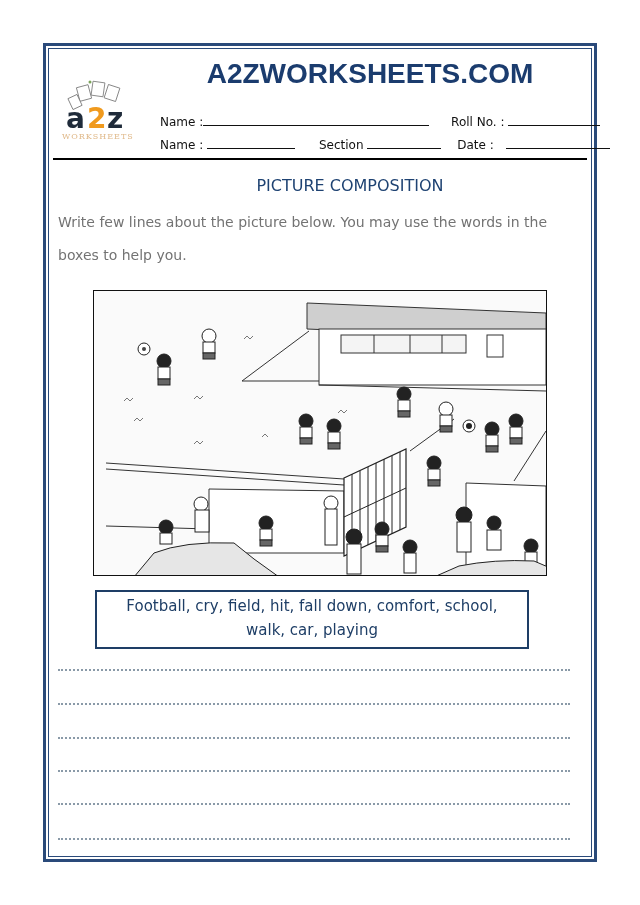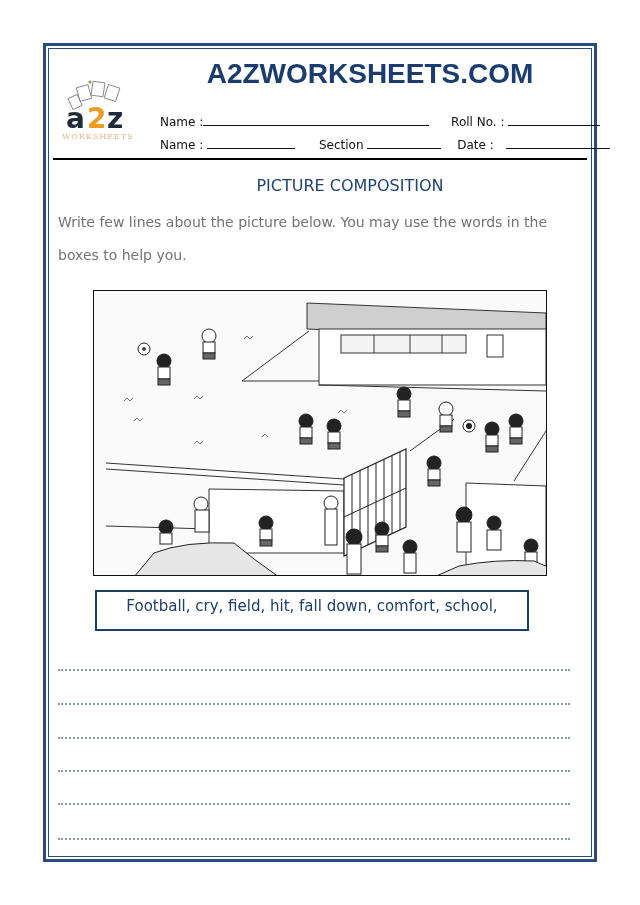--- a/index.html
+++ b/index.html
@@ -10,21 +10,21 @@
     .site-title { position: absolute; left: 160px; top: 58px; width: 420px; text-align: center; font-family: Liberation Sans, sans-serif; font-weight: bold; font-size: 28px; color: #1b3c6e; letter-spacing: 0px; }
     .field-row { position: absolute; left: 160px; font-family: "DejaVu Sans", sans-serif; font-size: 12px; color: #111; white-space: nowrap; }
     .row1 { top: 113px; }
     .row2 { top: 136px; }
     .fld { display: inline-block; }
     .blank { display: inline-block; border-bottom: 1px solid #111; height: 12px; vertical-align: baseline; }
     .hr-thick { position: absolute; left: 53px; top: 158px; width: 534px; height: 2px; background: #000; }
     .section-title { position: absolute; left: 48px; top: 176px; width: 604px; text-align: center; font-family: "DejaVu Sans", sans-serif; font-size: 16px; color: #1e4272; letter-spacing: 0px; }
     .instruction { position: absolute; left: 58px; top: 206px; width: 520px; font-family: "DejaVu Sans", sans-serif; font-size: 14px; color: #737373; line-height: 33px; }
     .picture { position: absolute; left: 93px; top: 290px; width: 454px; height: 286px; border: 1px solid #111; box-sizing: border-box; background: #fafafa; overflow: hidden; }
-    .word-box { position: absolute; left: 95px; top: 590px; width: 434px; height: 41px; border: 2px solid #1e3e66; box-sizing: border-box; text-align: center; font-family: "DejaVu Sans", sans-serif; font-size: 15px; color: #1e3e66; line-height: 24px; padding-top: 2px; }
+    .word-box { position: absolute; left: 95px; top: 590px; width: 434px; height: 59px; border: 2px solid #1e3e66; box-sizing: border-box; text-align: center; font-family: "DejaVu Sans", sans-serif; font-size: 15px; color: #1e3e66; line-height: 24px; padding-top: 2px; }
     .write-line { position: absolute; left: 58px; width: 512px; height: 0; border-top: 2px dotted #8a9aa8; }
   </style>
 </head>
 <body>
 
 <div class="frame-outer"></div>
 <div class="frame-inner"></div>
 
 <div class="logo">
   <svg width="84" height="64" viewBox="0 0 84 64">
@@ -204,20 +204,21 @@
       <path d="M40,130 l3,-3 l3,3 l3,-3"></path>
       <path d="M100,153 l3,-3 l3,3 l3,-3"></path>
       <path d="M168,146 l3,-3 l3,3"></path>
       <path d="M244,122 l3,-3 l3,3 l3,-3"></path>
     </g>
   </svg>
 </div>
 
 <div class="word-box">
   <div>Football, cry, field, hit, fall down, comfort, school,</div>
+  <div>walk, car, playing</div>
 </div>
 
 <div class="write-line" style="top:669px;"></div>
 <div class="write-line" style="top:703px;"></div>
 <div class="write-line" style="top:737px;"></div>
 <div class="write-line" style="top:770px;"></div>
 <div class="write-line" style="top:803px;"></div>
 <div class="write-line" style="top:838px;"></div>
 
 </body></html>

